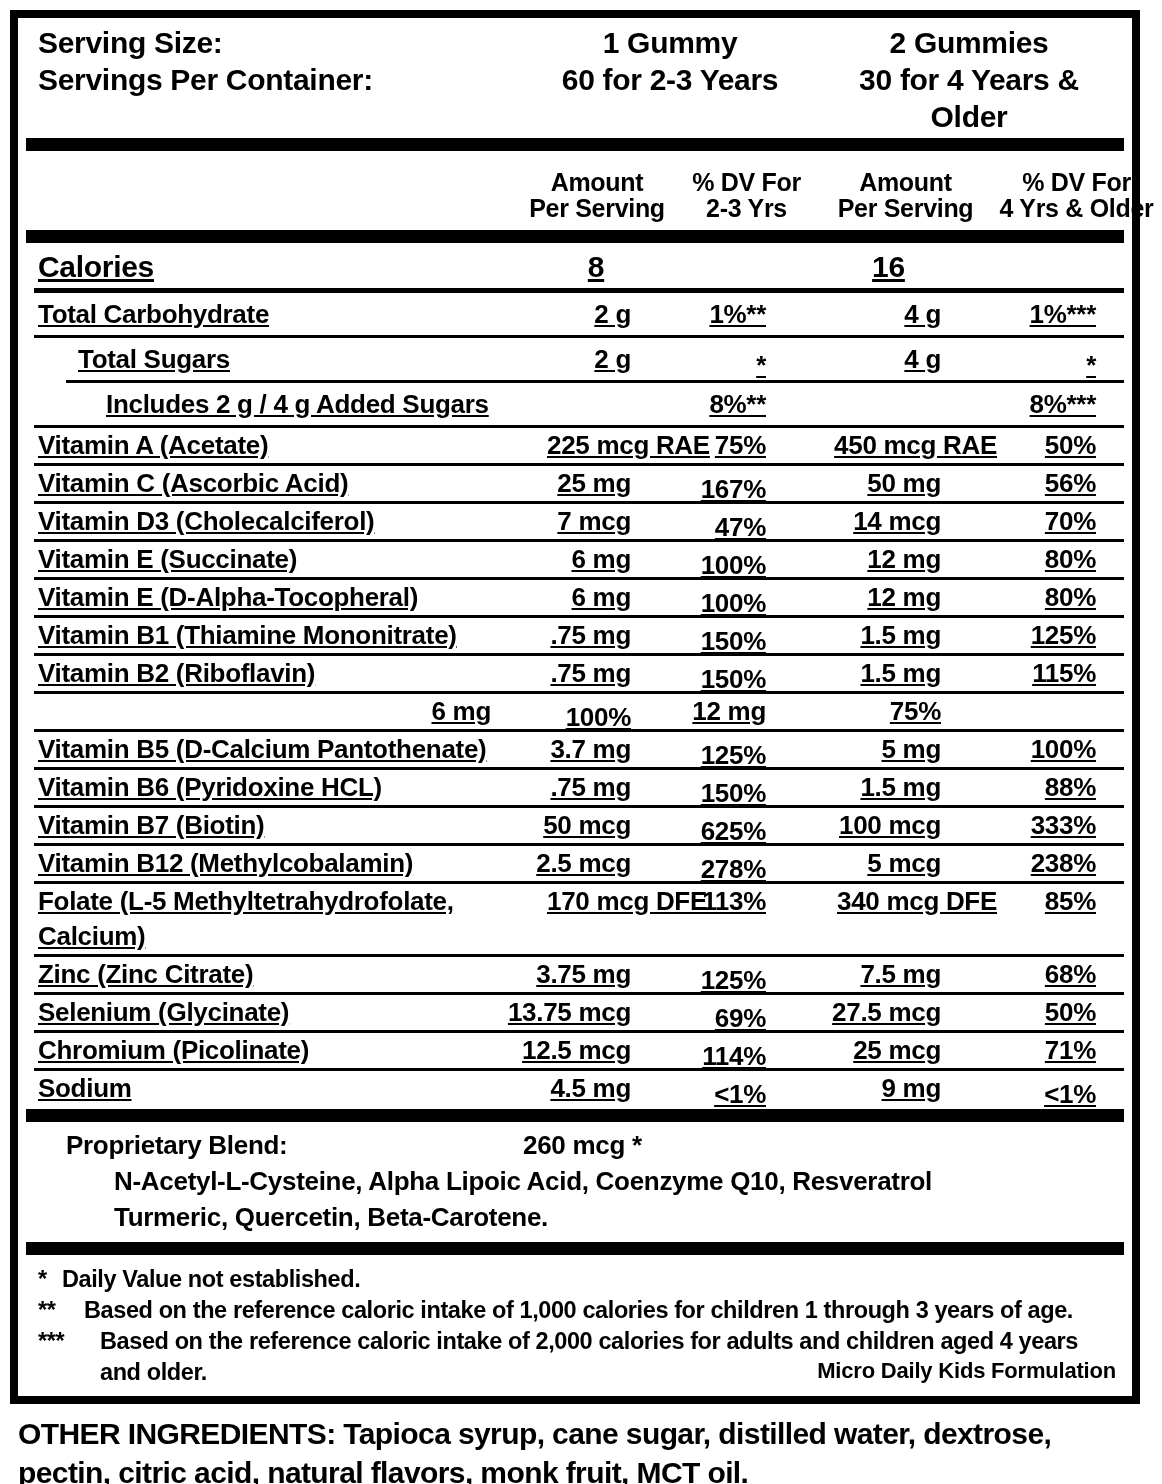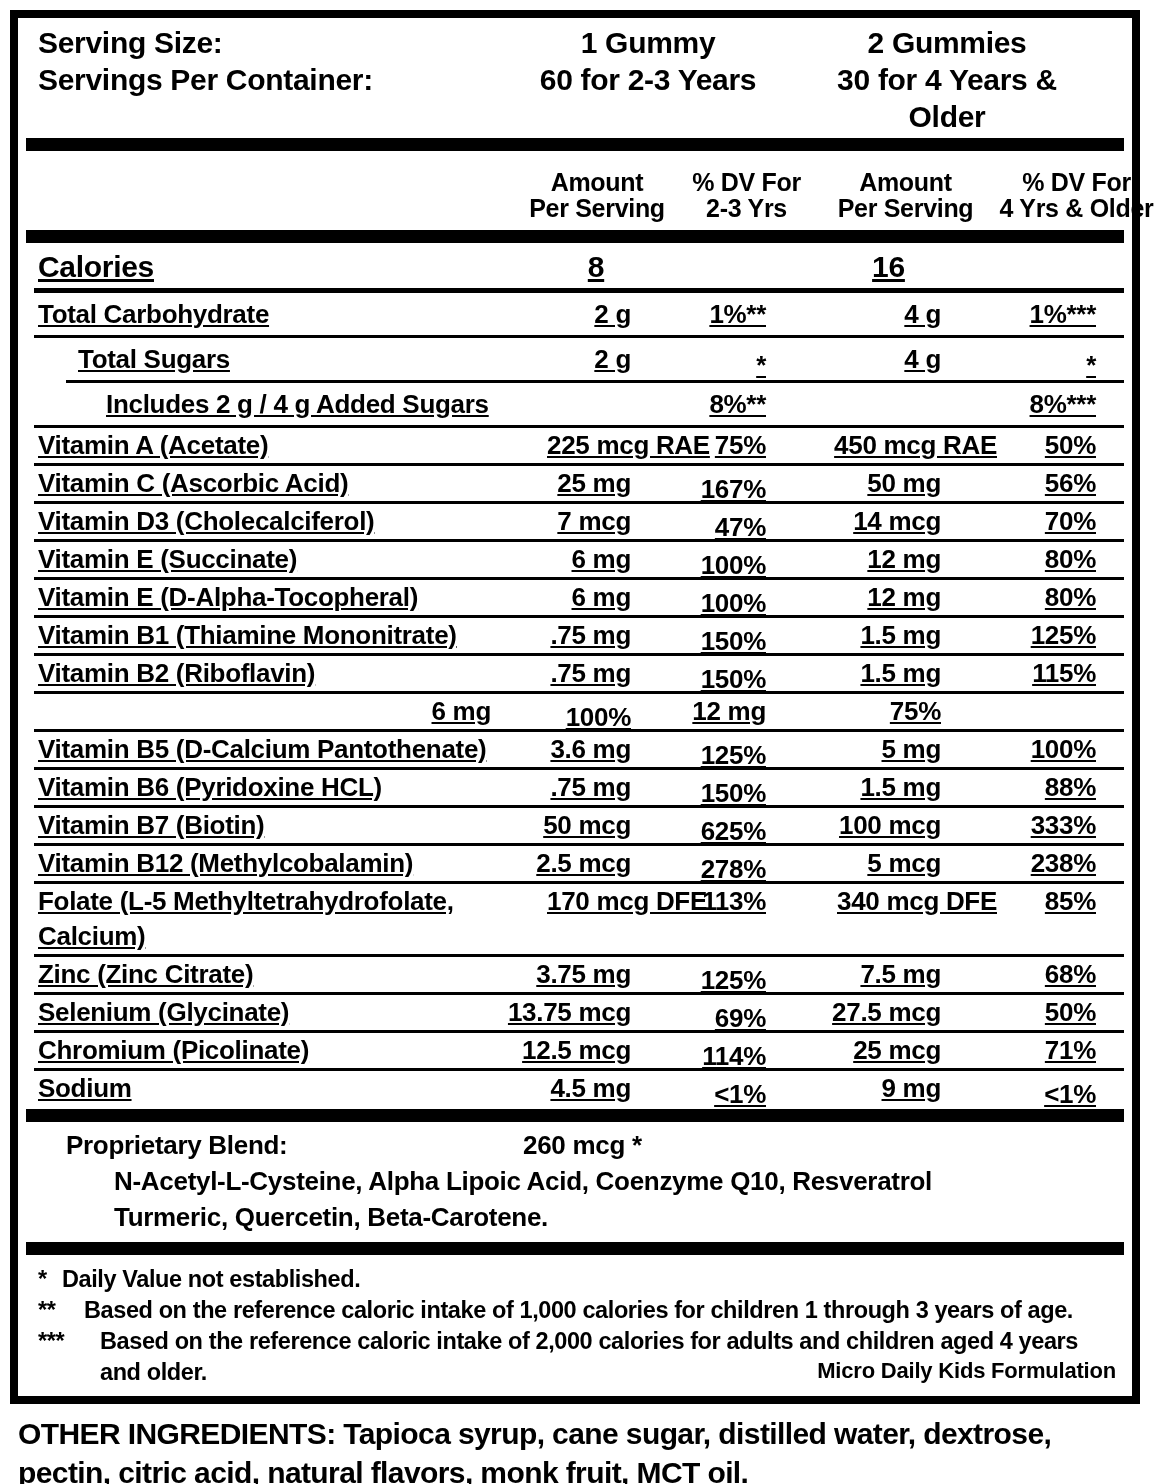--- a/index.html
+++ b/index.html
@@ -23,21 +23,21 @@
     text-align:center;
     font-size:74px; line-height:76px;
     letter-spacing:-2px;
     -webkit-text-stroke:1.5px #000;
   }
   .serving-block { margin-top:2px; }
   .serv-row {
     display:grid;
     grid-template-columns:460px 300px 1fr;
     padding:0 36px 0 20px;
-    font-size:30px; line-height:37px;
+    font-size:30px; line-height:37px;gap:22px;
   }
   .serv-row .c { text-align:center; }
   .bar { height:13px; background:#000; margin:3px 8px; }
   .grid {
     display:grid;
     grid-template-columns:1fr 140px 135px 175px 155px;
     padding:0 36px 0 20px;
   }
   .colhead { font-size:25px; line-height:26px; padding:5px 0 6px 0;margin-top:13px; }
   .colhead .c { text-align:center; white-space:nowrap; }
@@ -223,21 +223,21 @@
   <div class="grid row">
     <div class="num">6 mg</div>
     <div class="num low">100%</div>
     <div class="num">12 mg</div>
     <div class="num">75%</div>
   </div>
   <div class="sep"></div>
 
   <div class="grid row">
     <div class="name nowrap">Vitamin B5 (D-Calcium Pantothenate)</div>
-    <div class="num">3.6 mg</div>
+    <div class="num">3.7 mg</div>
     <div class="num low">125%</div>
     <div class="num">5 mg</div>
     <div class="num">100%</div>
   </div>
   <div class="sep"></div>
 
   <div class="grid row">
     <div class="name nowrap">Vitamin B6 (Pyridoxine HCL)</div>
     <div class="num">.75 mg</div>
     <div class="num low">150%</div>

